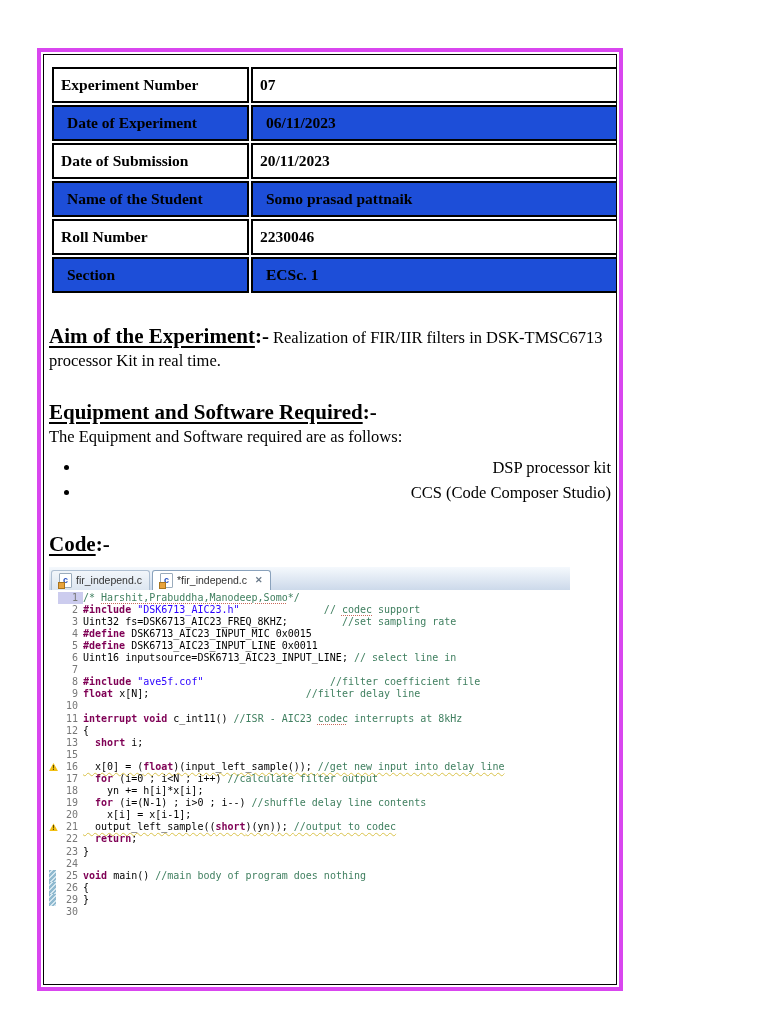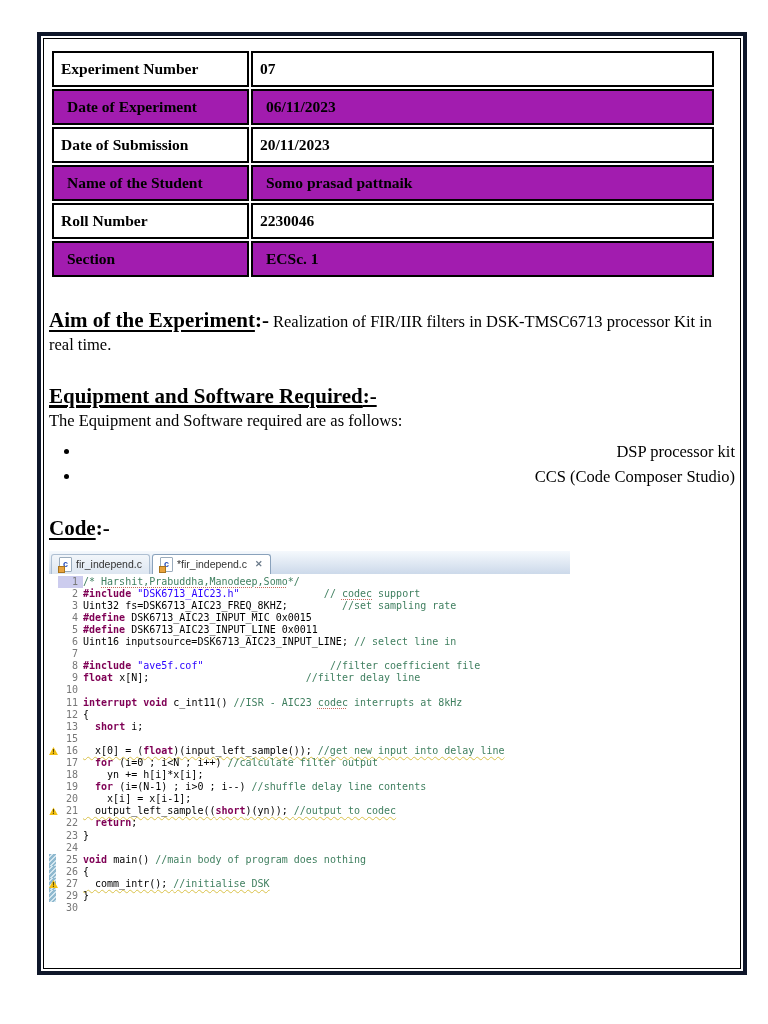--- a/index.html
+++ b/index.html
@@ -1,32 +1,32 @@
 <!DOCTYPE html>
 <html><head>
 <meta charset="utf-8">
 <style>
   html,body{margin:0;padding:0;}
   body{width:768px;height:1024px;background:#fff;font-family:"Liberation Serif",serif;color:#000;position:relative;overflow:hidden;}
-  .sheet{position:absolute;left:37px;top:32px;width:710px;height:943px;border:4px solid #0f172a;box-sizing:border-box;}
+  .sheet{position:absolute;left:37px;top:48px;width:586px;height:943px;border:4px solid #d946ef;box-sizing:border-box;}
   .sheet-inner{position:absolute;inset:2px;border:1px solid #000;padding:9px 5px;box-sizing:border-box;overflow:hidden;}
 
   
   table.info{border-collapse:separate;border-spacing:2px;width:666px;margin:1px 0 0 1px;}
   table.info td{border:2.5px solid #000;height:36px;padding:2px 7px;font-weight:bold;font-size:15.5px;vertical-align:middle;background:#fff;box-sizing:border-box;}
-  table.info tr.shade td{background:#a21caf;padding-left:13px;}
+  table.info tr.shade td{background:#1d4ed8;padding-left:13px;}
   table.info td.lbl{width:197px;}
 
   
   .hblock{margin:0;}
   .hd{font-size:21px;font-weight:bold;}
   .hu{text-decoration:underline;text-decoration-thickness:2px;text-underline-offset:3px;text-align:center;}
   .body-text{font-size:16.5px;font-weight:normal;}
   p.aim{margin:27px 0 0 0;line-height:1.35;}
-  h2.equip{margin:25px 0 0 0;text-decoration:underline;}
+  h2.equip{margin:25px 0 0 0;}
   p.intro{margin:2px 0 0 0;font-size:16.5px;}
   ul.equip-list{margin:11px 0 0 10px;padding-left:22px;text-align:right;}
   ul.equip-list li{font-size:16.5px;margin-bottom:5px;}
   h2.codehd{margin:27px 0 0 0;}
 
   
   .editor{margin:10px 0 0 0;width:521px;font-family:"DejaVu Sans Mono",monospace;}
   .tabbar{height:23px;background:linear-gradient(#f5f9fd,#ccd9ea);display:flex;align-items:flex-end;}
   .tab{display:flex;align-items:center;gap:4px;height:20px;padding:0 7px;font-family:"Liberation Sans",sans-serif;font-size:10.5px;color:#333;
        background:linear-gradient(#f2f6fa,#dde6f1);border:1px solid #aebfd2;border-bottom:none;border-radius:3px 3px 0 0;margin-left:2px;box-sizing:border-box;}
@@ -245,28 +245,20 @@
           <div class="cline">
             <span class="mark">
               <span class="cbar"></span>
             </span>
             <span class="lnum">26</span>
             <span class="ltxt"><span class="tk-p">{</span></span>
           </div>
           <div class="cline">
             <span class="mark">
               <span class="cbar"></span>
-              <span class="wicon">!</span>
-            </span>
-            <span class="lnum">27</span>
-            <span class="ltxt"><span class="tk-p tk-w">  comm_intr(); </span><span class="tk-c tk-w">//initialise DSK</span></span>
-          </div>
-          <div class="cline">
-            <span class="mark">
-              <span class="cbar"></span>
             </span>
             <span class="lnum">29</span>
             <span class="ltxt"><span class="tk-p">}</span></span>
           </div>
           <div class="cline">
             <span class="mark"></span>
             <span class="lnum">30</span>
             <span class="ltxt"></span>
           </div>
         </div>

